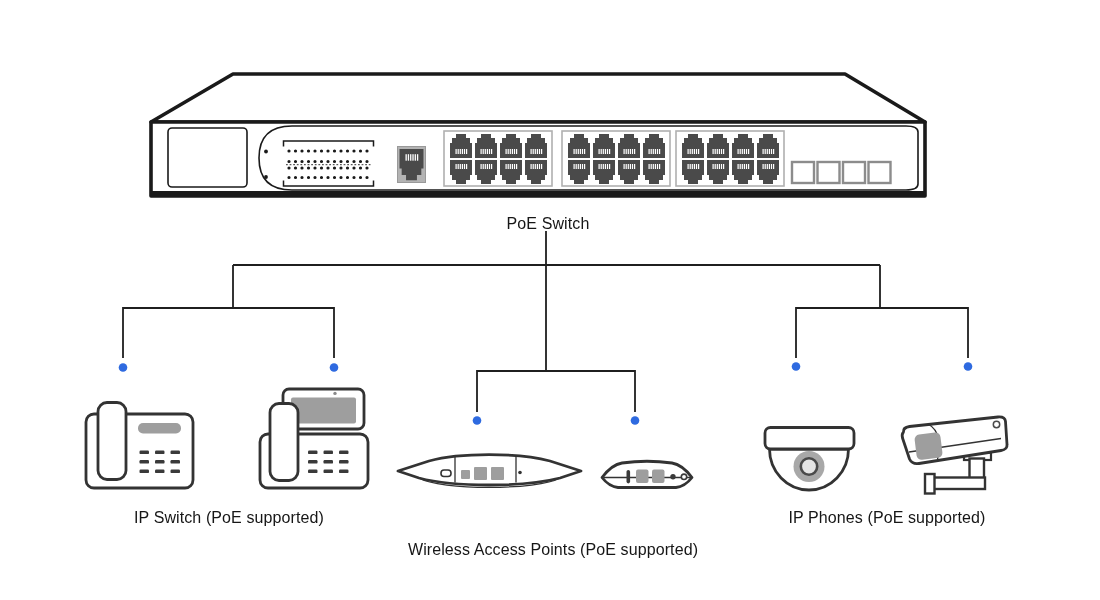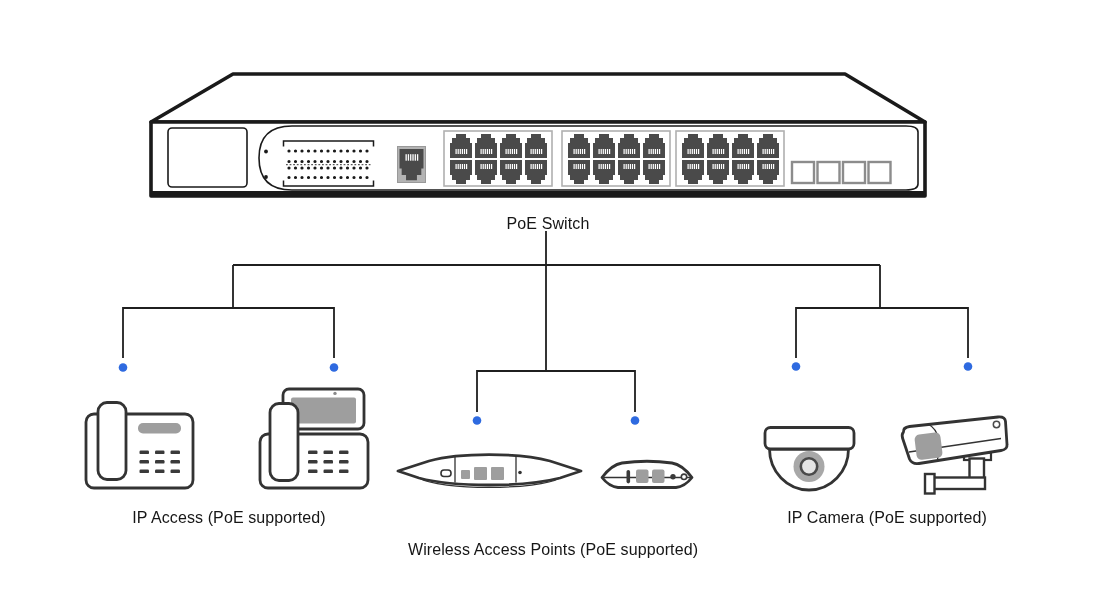--- a/index.html
+++ b/index.html
@@ -217,16 +217,16 @@
       <rect x="925" y="474" width="9.5" height="19.5" fill="#ffffff" stroke="#333333" stroke-width="2.4"></rect>
       <path class="dev" stroke-width="2.6" d="M903.5,432 Q903,427.5 909.5,426.5 L998,417 Q1005,416.5 1005.5,421.5 L1007,444.5 Q1007.5,449.5 1001,450.5 L919,463.5 Q912,464.5 909.5,459 L902.5,438 Q901.5,434 903.5,432 Z"></path>
       <path class="dev-thin" d="M909,452 L1001,438.5"></path>
       <path class="dev-thin" d="M929,424.5 Q943,433 937.5,459.5"></path>
       <rect class="gray" x="915.5" y="433.5" width="26" height="25.5" rx="5" transform="rotate(-7 928 446)"></rect>
       <circle cx="996.5" cy="424.5" r="3.2" fill="#ffffff" stroke="#4a4a4a" stroke-width="1.5"></circle>
     </g>
   </svg>
 
   <div class="label" style="left:548px;top:214px;">PoE Switch</div>
-  <div class="label" style="left:229px;top:508px;">IP Access (PoE supported)</div>
+  <div class="label" style="left:229px;top:508px;">IP Switch (PoE supported)</div>
   <div class="label" style="left:553px;top:508px;margin-top:32px;">Wireless Access Points (PoE supported)</div>
-  <div class="label" style="left:887px;top:508px;">IP Camera (PoE supported)</div>
+  <div class="label" style="left:887px;top:508px;">IP Phones (PoE supported)</div>
 </div>
 
 </body></html>

